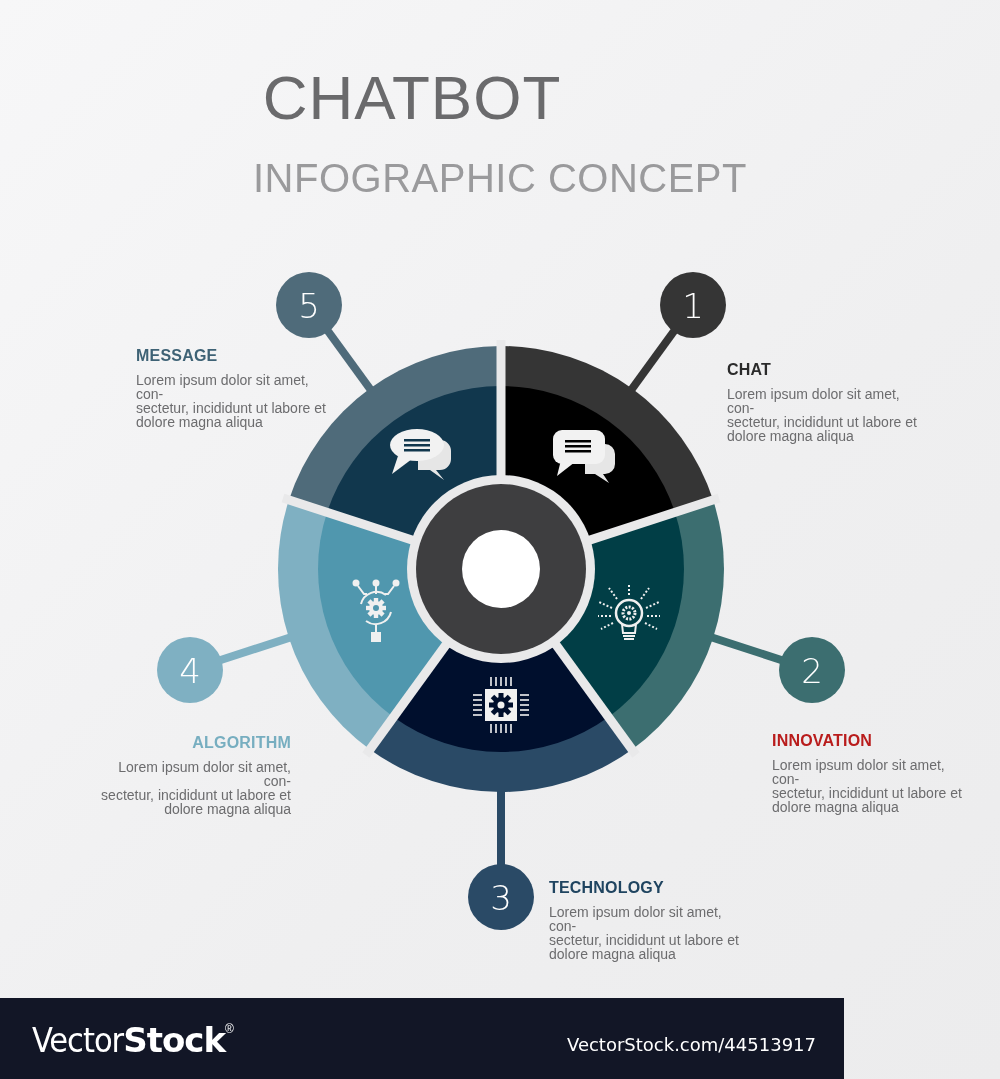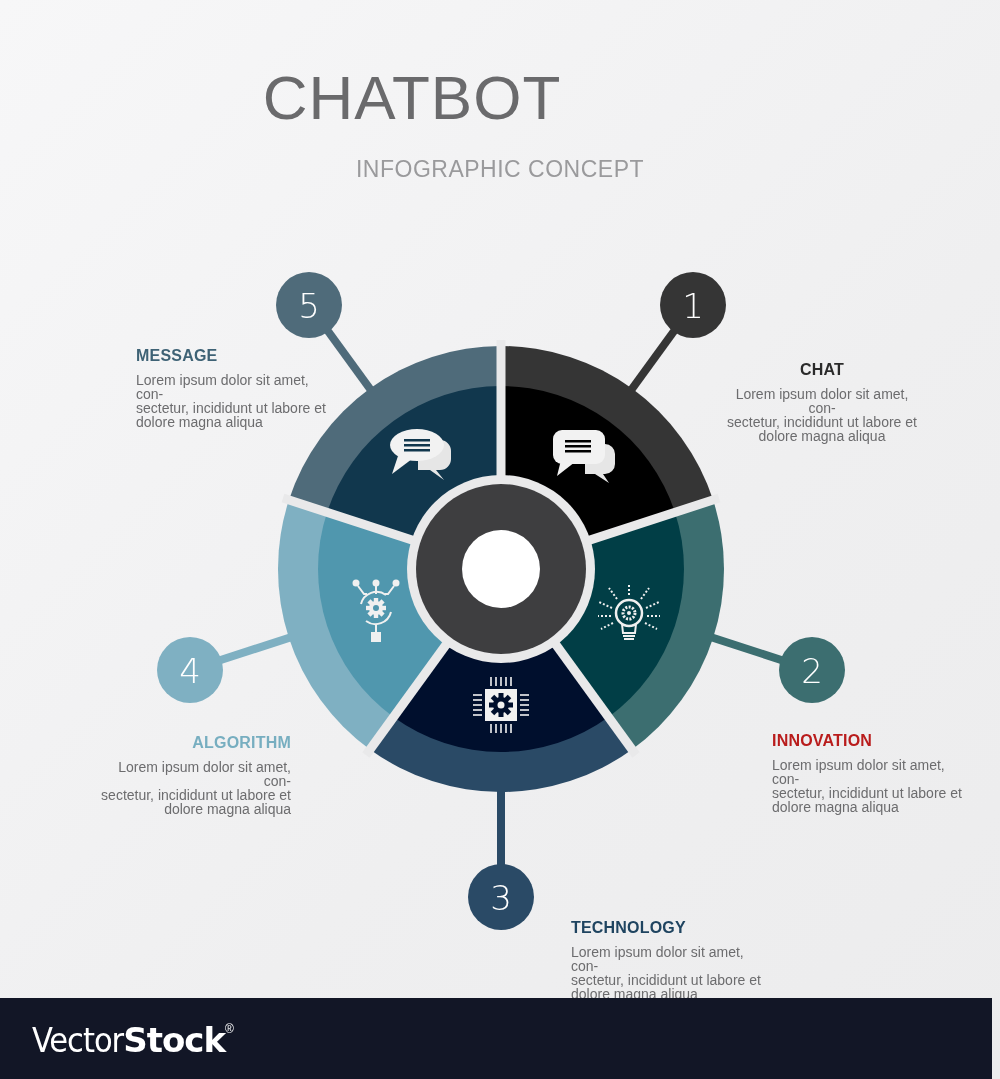--- a/index.html
+++ b/index.html
@@ -7,31 +7,31 @@
     width: 1000px; height: 1079px; position: relative; overflow: hidden;
     background: linear-gradient(135deg, #f7f7f8 0%, #efeff0 60%, #ececed 100%);
     font-family: "Liberation Sans", sans-serif;
   }
   .title {
     position: absolute; left: 0; width: 824px; top: 62px; text-align: center;
     font-size: 62px; color: #6a6a6c; letter-spacing: 1px; font-weight: normal;
   }
   .subtitle {
     position: absolute; left: 0; width: 1000px; top: 156px; text-align: center;
-    font-size: 23px; color: #9a9a9c; letter-spacing: 0.5px;
+    font-size: 40px; color: #9a9a9c; letter-spacing: 0.5px;
   }
   svg.wheel { position: absolute; left: 0; top: 0; }
   .num {
     font-family: "DejaVu Sans", sans-serif; font-weight: 200;
   }
   .item { position: absolute; width: 190px; }
   .item .head { font-size: 16px; font-weight: bold; margin-bottom: 8px; letter-spacing: 0.2px; }
   .item .desc { font-size: 14px; color: #6c6c6e; line-height: 14px; }
   .footer {
-    position: absolute; left: 0; top: 998px; width: 992px; height: 81px; background: #121626;
+    position: absolute; left: 0; top: 998px; width: 844px; height: 81px; background: #121626;
   }
   .footer .logo {
     position: absolute; left: 32px; top: 22px; font-size: 34px; color: #ffffff; letter-spacing: -1px;
   }
   .footer .logo .thin { font-weight: normal; font-family: "DejaVu Sans", sans-serif; font-stretch: condensed; }
   .footer .logo .bold { font-weight: bold; font-family: "DejaVu Sans", sans-serif; }
   .footer .logo sup { font-size: 12px; vertical-align: top; position: relative; top: 2px; }
   .footer .ref {
     position: absolute; right: 28px; top: 36px; font-size: 18px; color: #ffffff;
     font-family: "DejaVu Sans", sans-serif;
@@ -191,39 +191,39 @@
       <rect x="-2.2" y="-10" width="4.4" height="20"></rect>
       <rect x="-10" y="-2.2" width="20" height="4.4"></rect>
       <rect x="-2.2" y="-10" width="4.4" height="20" transform="rotate(45)"></rect>
       <rect x="-2.2" y="-10" width="4.4" height="20" transform="rotate(-45)"></rect>
     </g>
     <circle cx="0" cy="0" r="3" fill="#5097ae"></circle>
     <rect x="-5" y="24" width="10" height="10" fill="#f0f0f0"></rect>
   </g>
 </svg>
 
-<div class="item" style="left:727px; top:361px;text-align:center;">
+<div class="item" style="left:727px; top:361px;">
   <div class="head" style="color:#2b2b2b;">CHAT</div>
   <div class="desc">
     <div>Lorem ipsum dolor sit amet, con-</div>
     <div>sectetur, incididunt ut labore et</div>
     <div>dolore magna aliqua</div>
   </div>
 </div>
 
 <div class="item" style="left:772px; top:732px;">
   <div class="head" style="color:#b91c1c;">INNOVATION</div>
   <div class="desc">
     <div>Lorem ipsum dolor sit amet, con-</div>
     <div>sectetur, incididunt ut labore et</div>
     <div>dolore magna aliqua</div>
   </div>
 </div>
 
-<div class="item" style="left:571px; top:879px;margin-top:40px;">
+<div class="item" style="left:549px; top:879px;">
   <div class="head" style="color:#1f4460;">TECHNOLOGY</div>
   <div class="desc">
     <div>Lorem ipsum dolor sit amet, con-</div>
     <div>sectetur, incididunt ut labore et</div>
     <div>dolore magna aliqua</div>
   </div>
 </div>
 
 <div class="item" style="left:101px; top:734px;text-align:right;">
   <div class="head" style="color:#77aec0;">ALGORITHM</div>
@@ -240,13 +240,14 @@
     <div>Lorem ipsum dolor sit amet, con-</div>
     <div>sectetur, incididunt ut labore et</div>
     <div>dolore magna aliqua</div>
   </div>
 </div>
 
 <div class="footer">
   <div class="logo">
     <span class="thin">Vector</span><span class="bold">Stock</span><sup>®</sup>
   </div>
+  <div class="ref">VectorStock.com/44513917</div>
 </div>
 
 </body></html>

